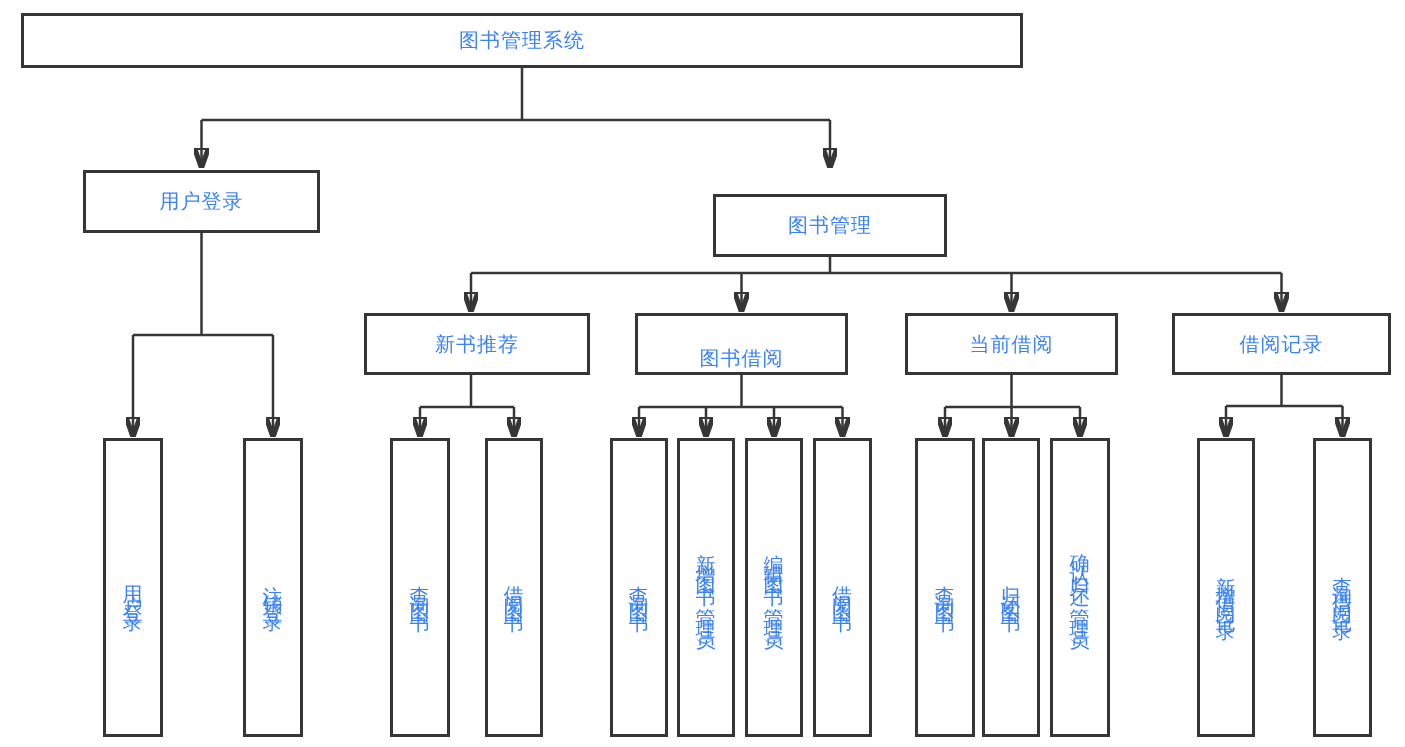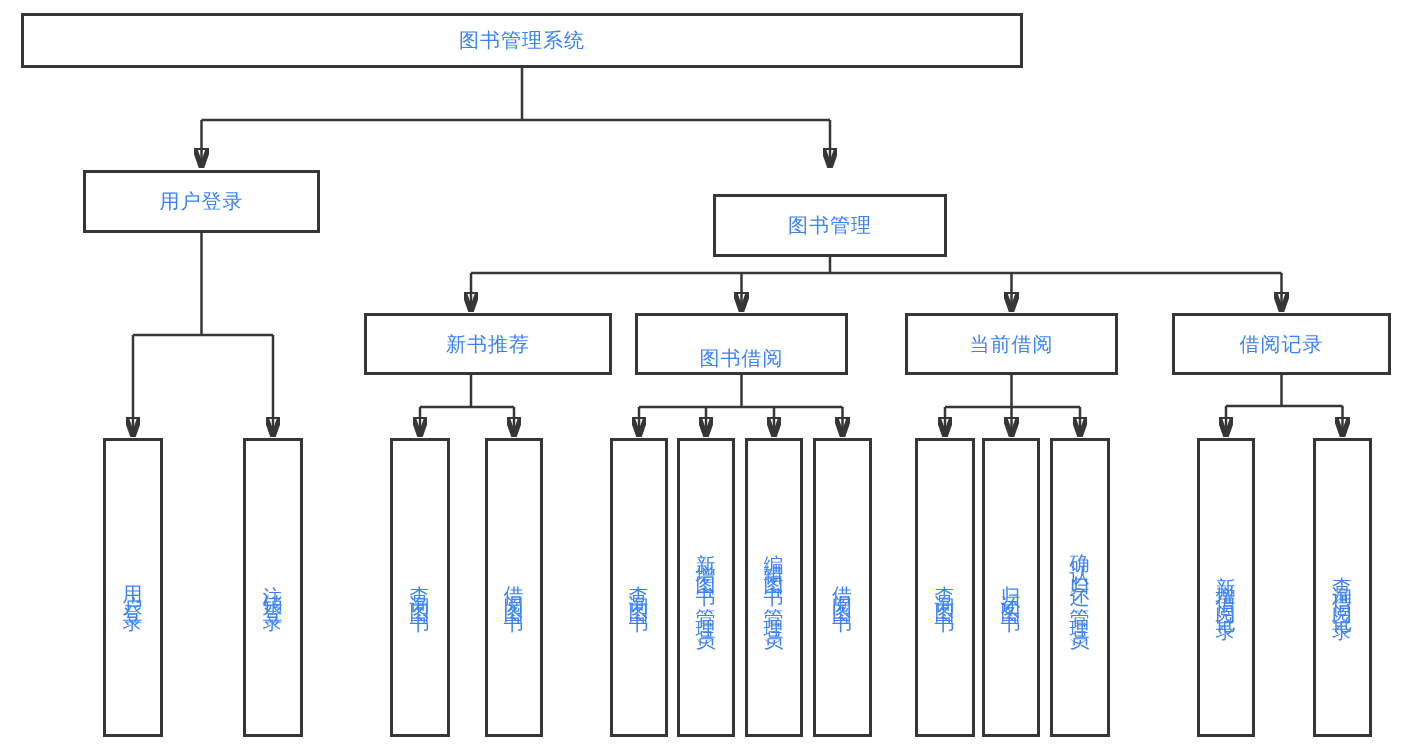--- a/index.html
+++ b/index.html
@@ -105,21 +105,21 @@
     <span class="hlabel">图书管理系统</span>
   </div>
 
   <div class="node" style="left:83px; top:170px; width:237px; height:63px;">
     <span class="hlabel">用户登录</span>
   </div>
   <div class="node" style="left:713px; top:170px; width:234px; height:63px;margin-top:24px;">
     <span class="hlabel">图书管理</span>
   </div>
 
-  <div class="node" style="left:364px; top:313px; width:248px; height:62px;">
+  <div class="node" style="left:364px; top:313px; width:226px; height:62px;">
     <span class="hlabel">新书推荐</span>
   </div>
   <div class="node" style="left:635px; top:313px; width:213px; height:62px;align-items:flex-end;">
     <span class="hlabel">图书借阅</span>
   </div>
   <div class="node" style="left:905px; top:313px; width:213px; height:62px;">
     <span class="hlabel">当前借阅</span>
   </div>
   <div class="node" style="left:1172px; top:313px; width:219px; height:62px;">
     <span class="hlabel">借阅记录</span>

